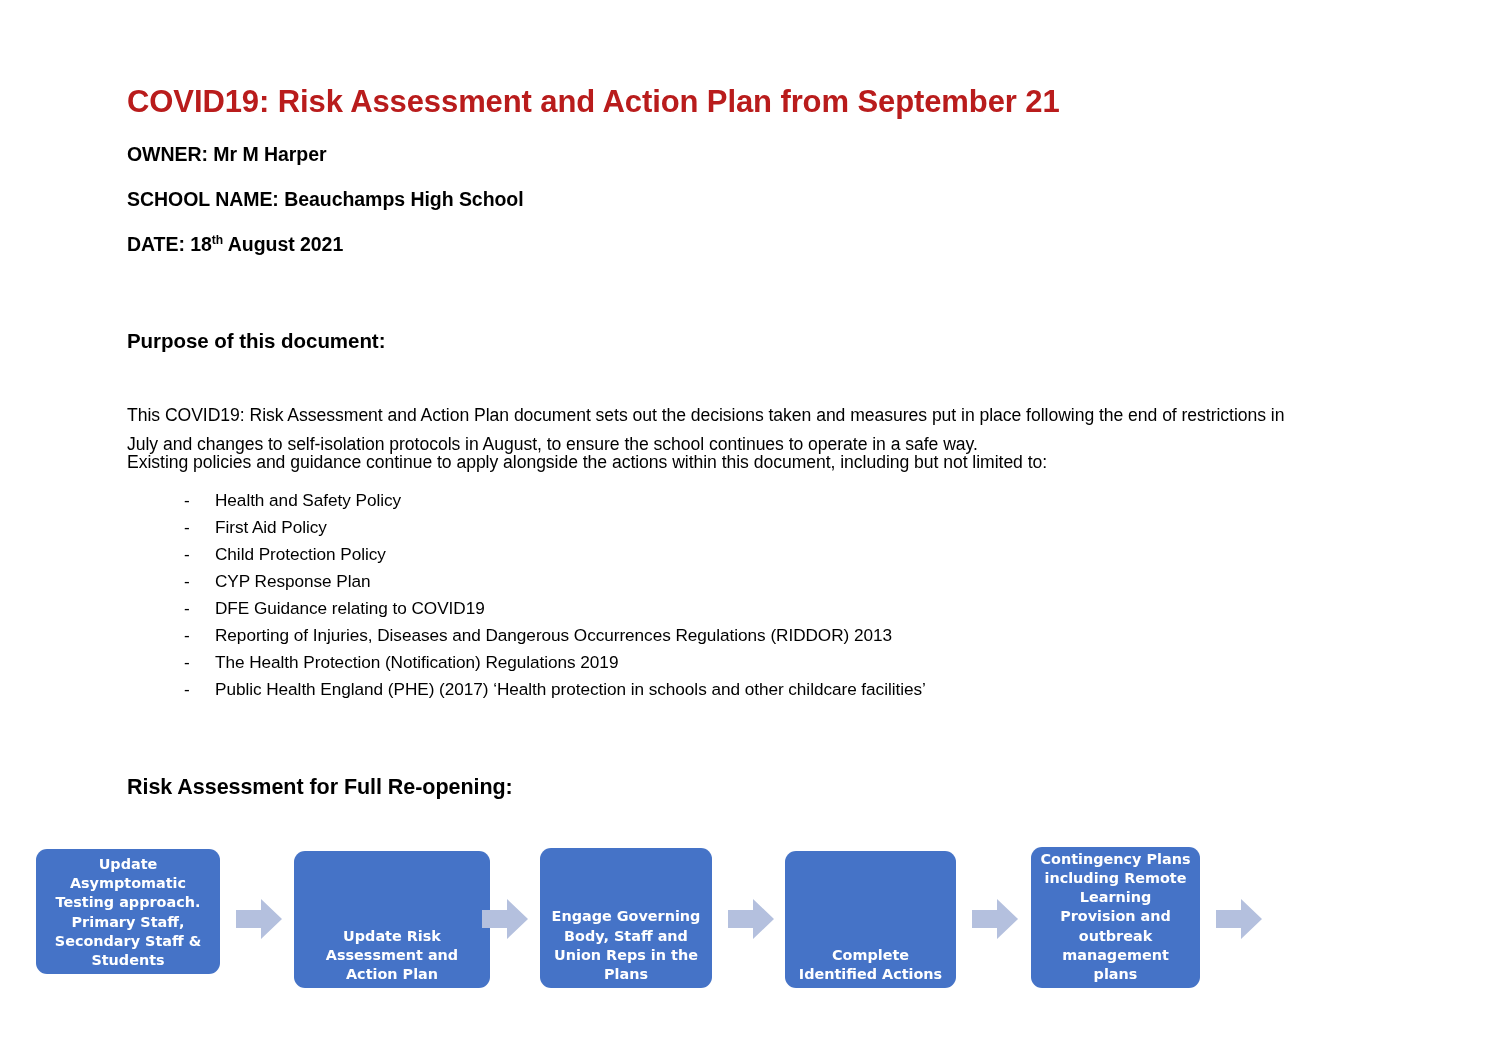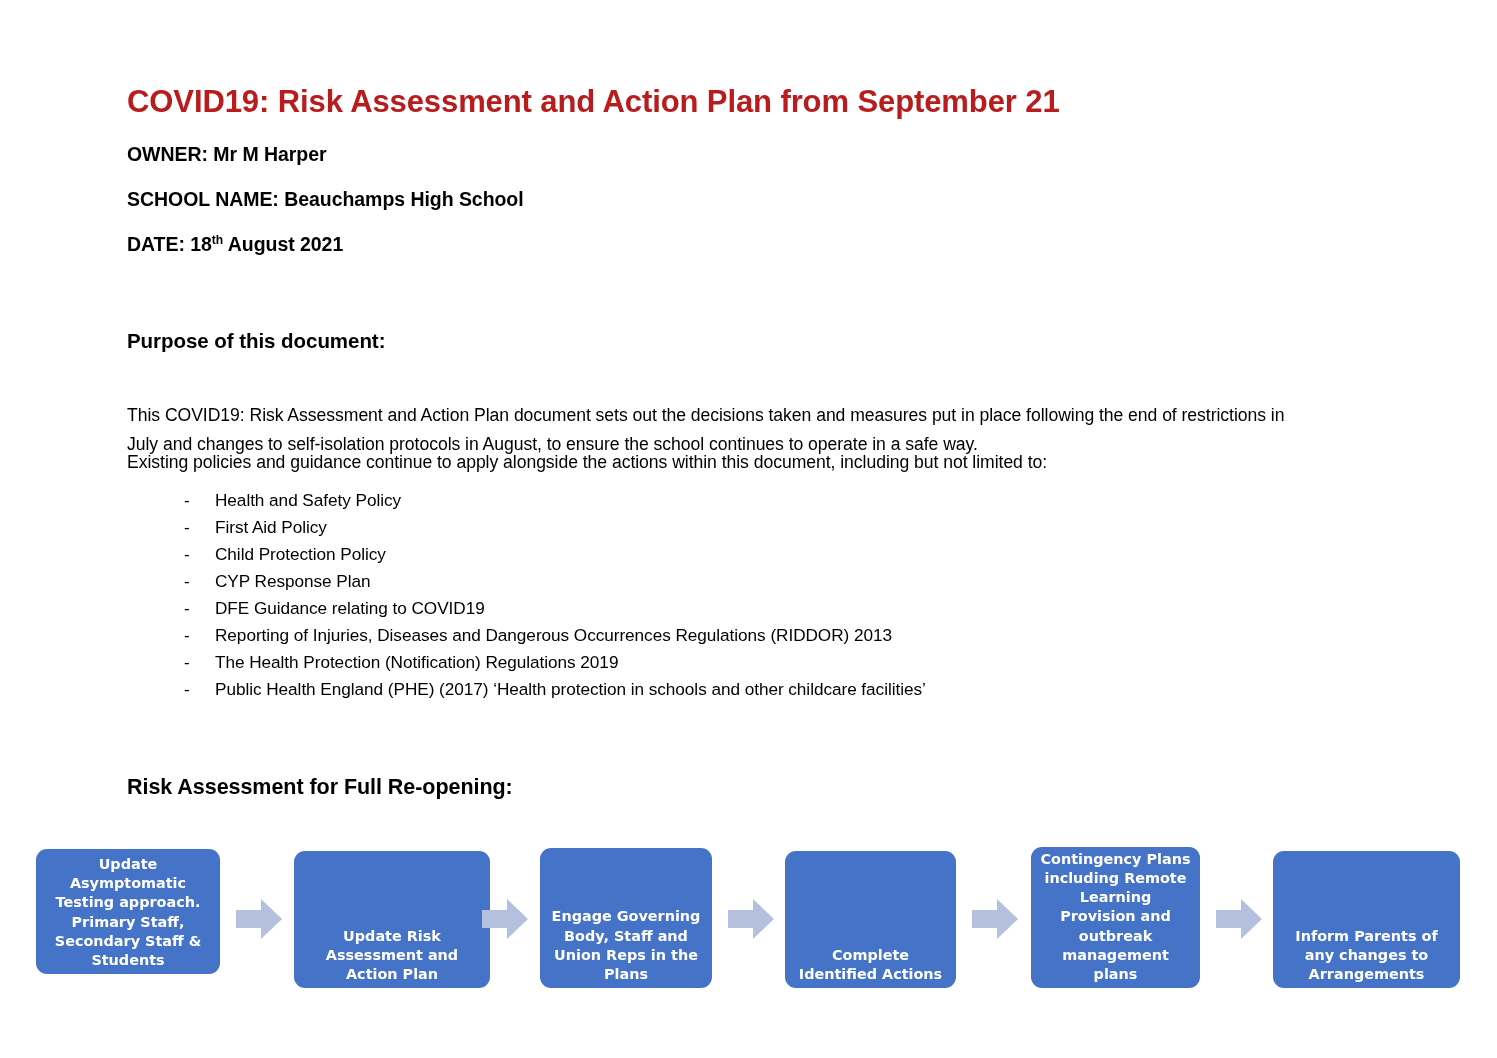--- a/index.html
+++ b/index.html
@@ -221,19 +221,16 @@
     </svg>
 
     <div class="flow-box" style="left:1031px; top:847px; width:169px; height:141px;">
       <span>Determine Contingency Plans including Remote Learning Provision and outbreak management plans</span>
     </div>
 
     <svg class="flow-arrow" style="left:1216px; top:899px; width:46px; height:40px;" viewBox="0 0 46 40">
       <polygon points="0,11 25,11 25,0 46,20 25,40 25,29 0,29" fill="#B4C0DE"></polygon>
     </svg>
 
-    <div class="flow-box" style="left:1273px; top:851px; width:187px; height:137px;">
-      <span>Inform Parents of any changes to Arrangements</span>
-    </div>
 
   </div>
 
 </div>
 
 </body></html>

